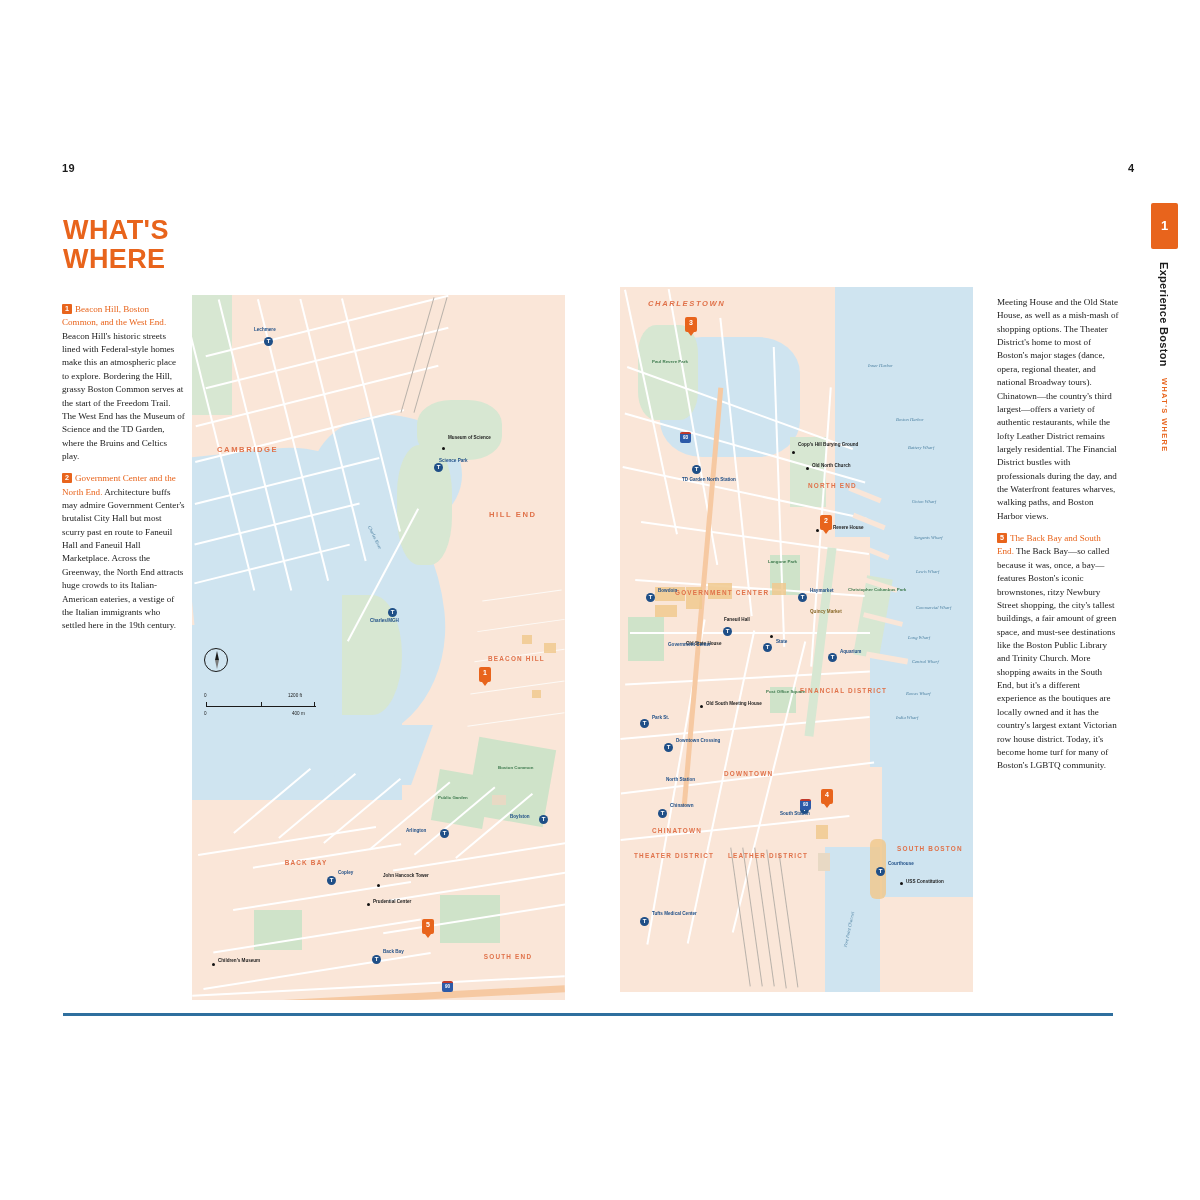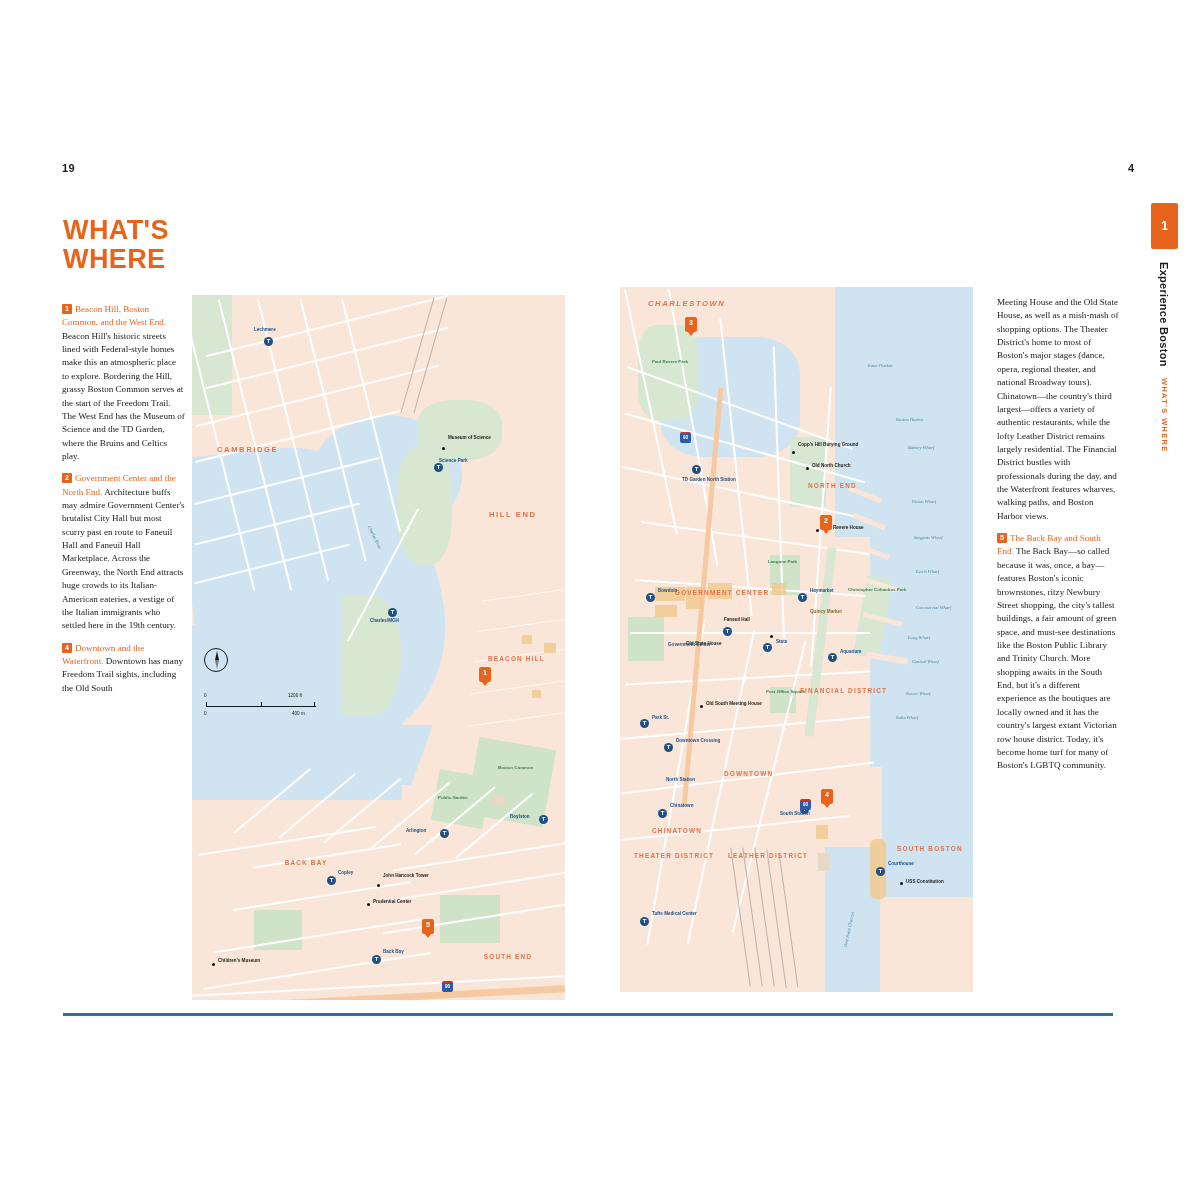--- a/index.html
+++ b/index.html
@@ -109,23 +109,20 @@
   <div class="folio right">4</div>
 
   <div class="whats-where">WHAT'S WHERE</div>
 
   <div class="col left">
     <p>
       <span class="numbox">1</span><span class="lead">Beacon Hill, Boston Common, and the West End.</span><span> Beacon Hill's historic streets lined with Federal-style homes make this an atmospheric place to explore. Bordering the Hill, grassy Boston Common serves at the start of the Freedom Trail. The West End has the Museum of Science and the TD Garden, where the Bruins and Celtics play.</span>
     </p>
     <p>
       <span class="numbox">2</span><span class="lead">Government Center and the North End.</span><span> Architecture buffs may admire Government Center's brutalist City Hall but most scurry past en route to Faneuil Hall and Faneuil Hall Marketplace. Across the Greenway, the North End attracts huge crowds to its Italian-American eateries, a vestige of the Italian immigrants who settled here in the 19th century.</span>
-    </p>
-    <p>
-      <span class="numbox">4</span><span class="lead">Downtown and the Waterfront.</span><span> Downtown has many Freedom Trail sights, including the Old South</span>
     </p>
   </div>
 
   <div class="col right">
     <p>
       <span>Meeting House and the Old State House, as well as a mish-mash of shopping options. The Theater District's home to most of Boston's major stages (dance, opera, regional theater, and national Broadway tours). Chinatown—the country's third largest—offers a variety of authentic restaurants, while the lofty Leather District remains largely residential. The Financial District bustles with professionals during the day, and the Waterfront features wharves, walking paths, and Boston Harbor views.</span>
     </p>
     <p>
       <span class="numbox">5</span><span class="lead">The Back Bay and South End.</span><span> The Back Bay—so called because it was, once, a bay—features Boston's iconic brownstones, ritzy Newbury Street shopping, the city's tallest buildings, a fair amount of green space, and must-see destinations like the Boston Public Library and Trinity Church. More shopping awaits in the South End, but it's a different experience as the boutiques are locally owned and it has the country's largest extant Victorian row house district. Today, it's become home turf for many of Boston's LGBTQ community.</span>
     </p>

